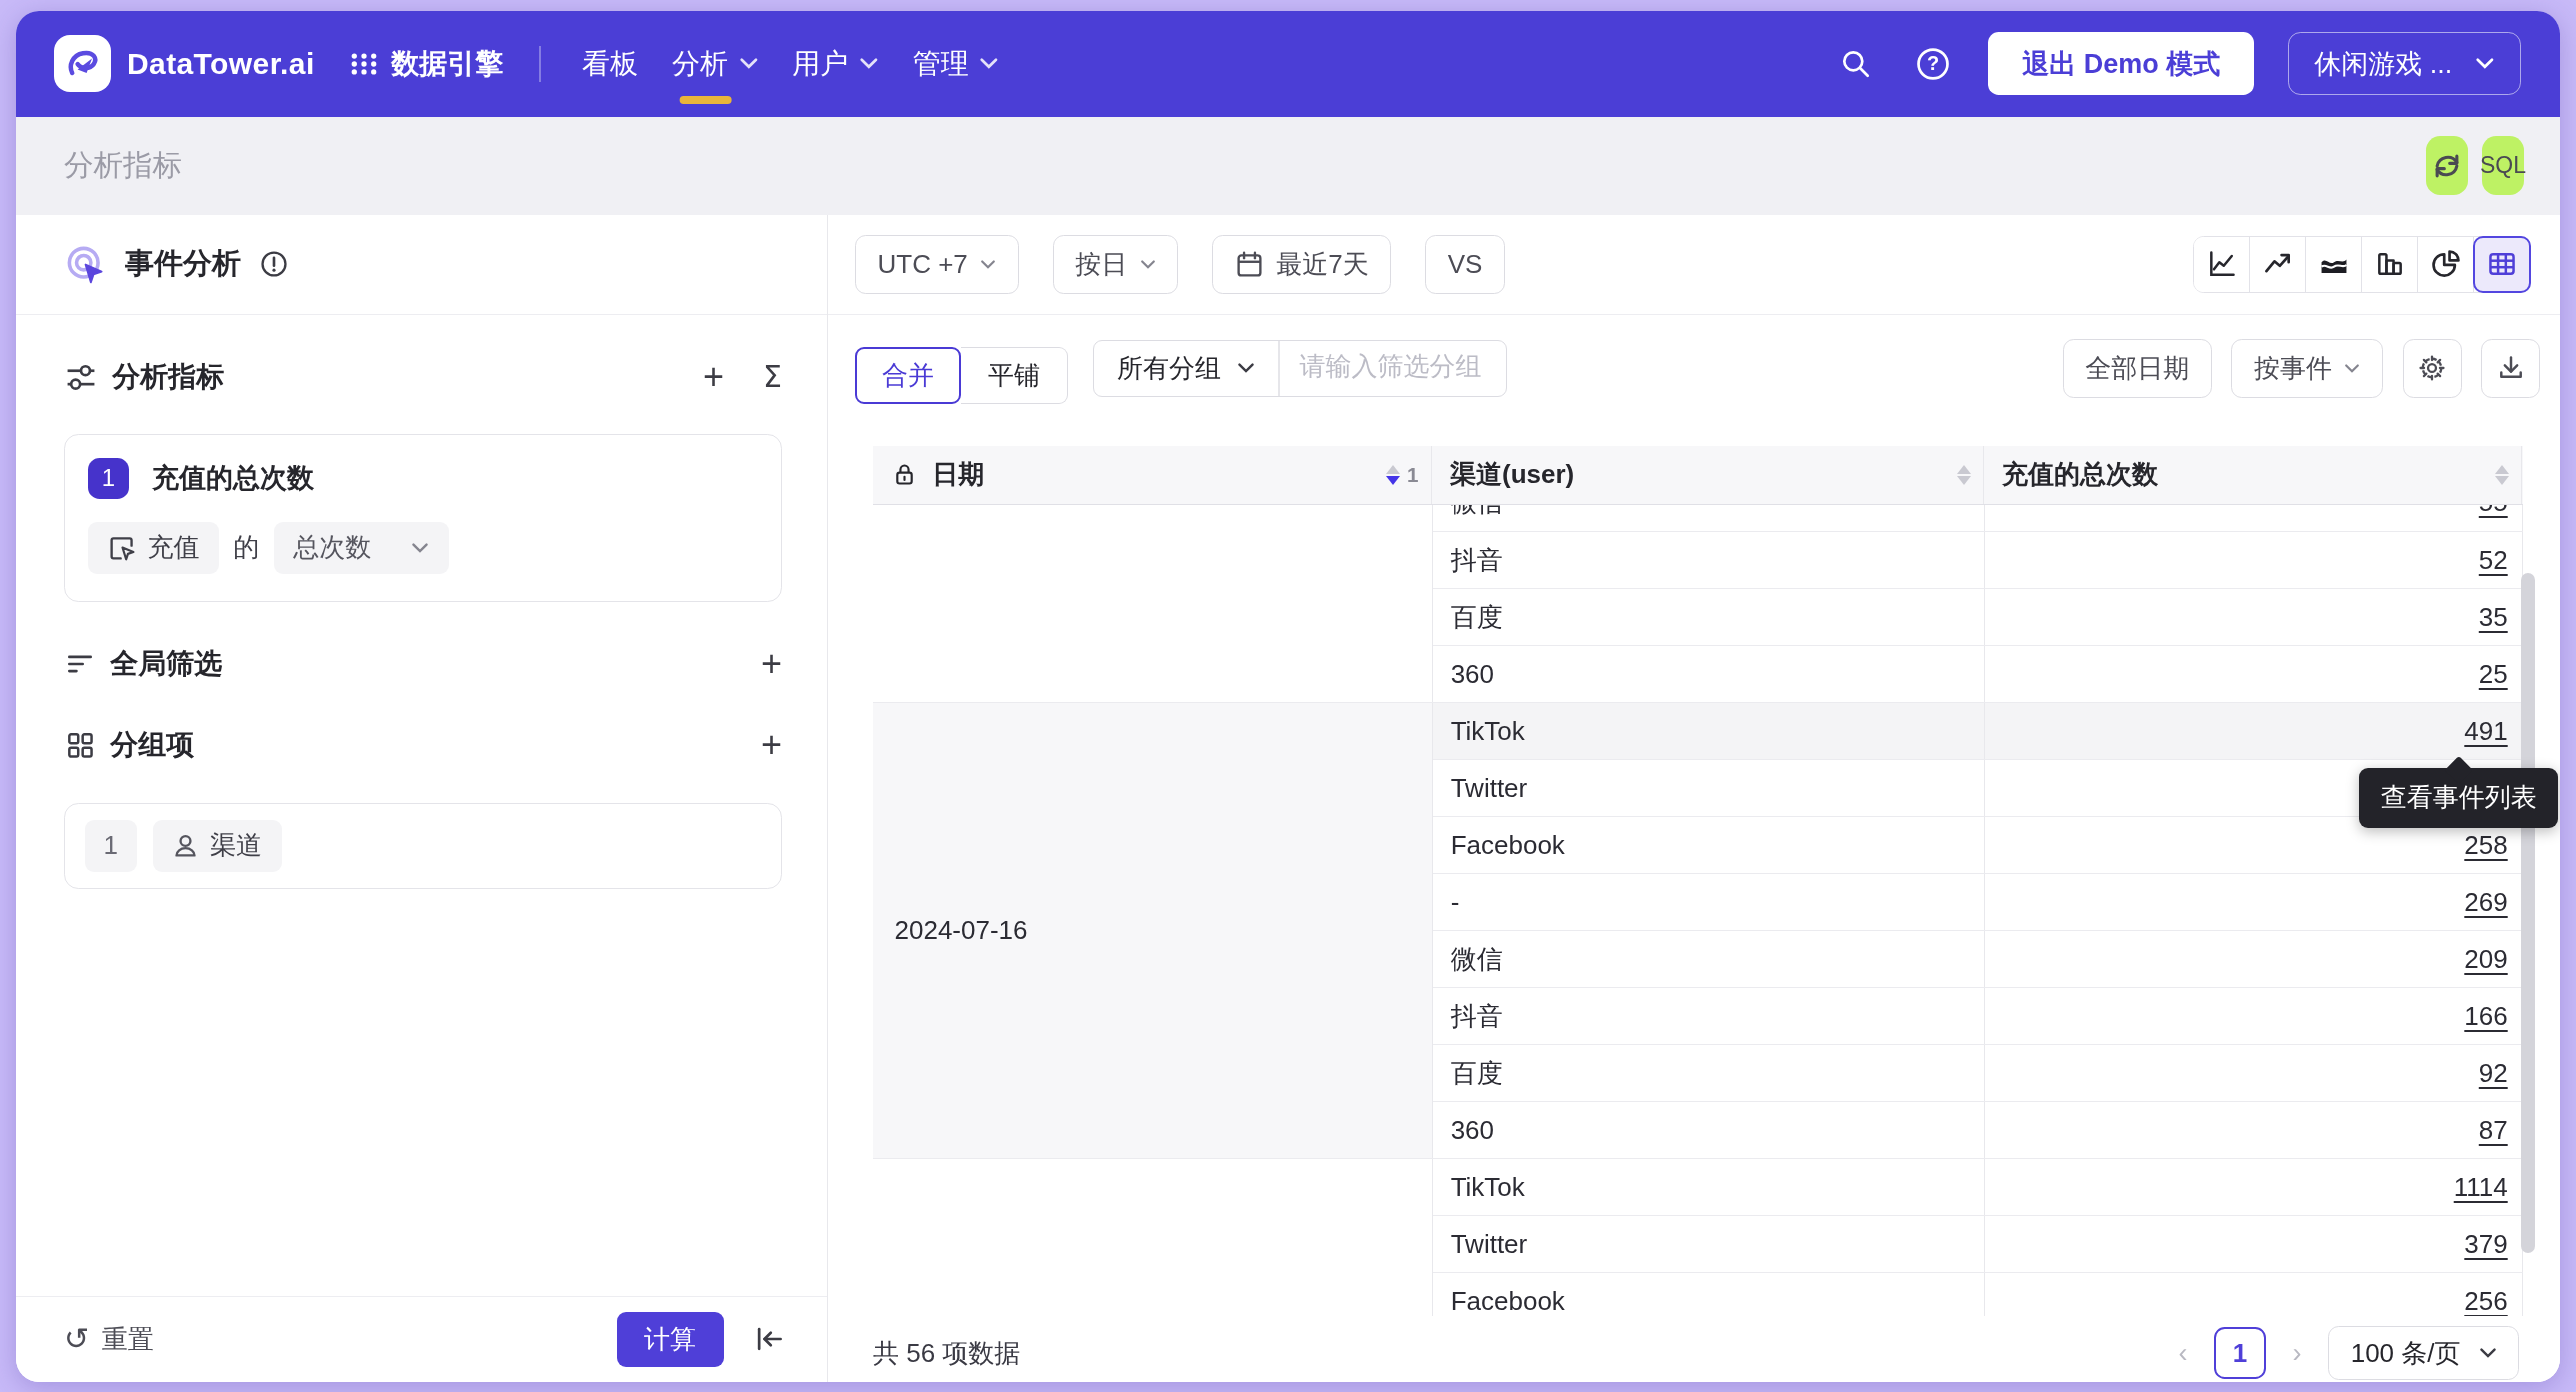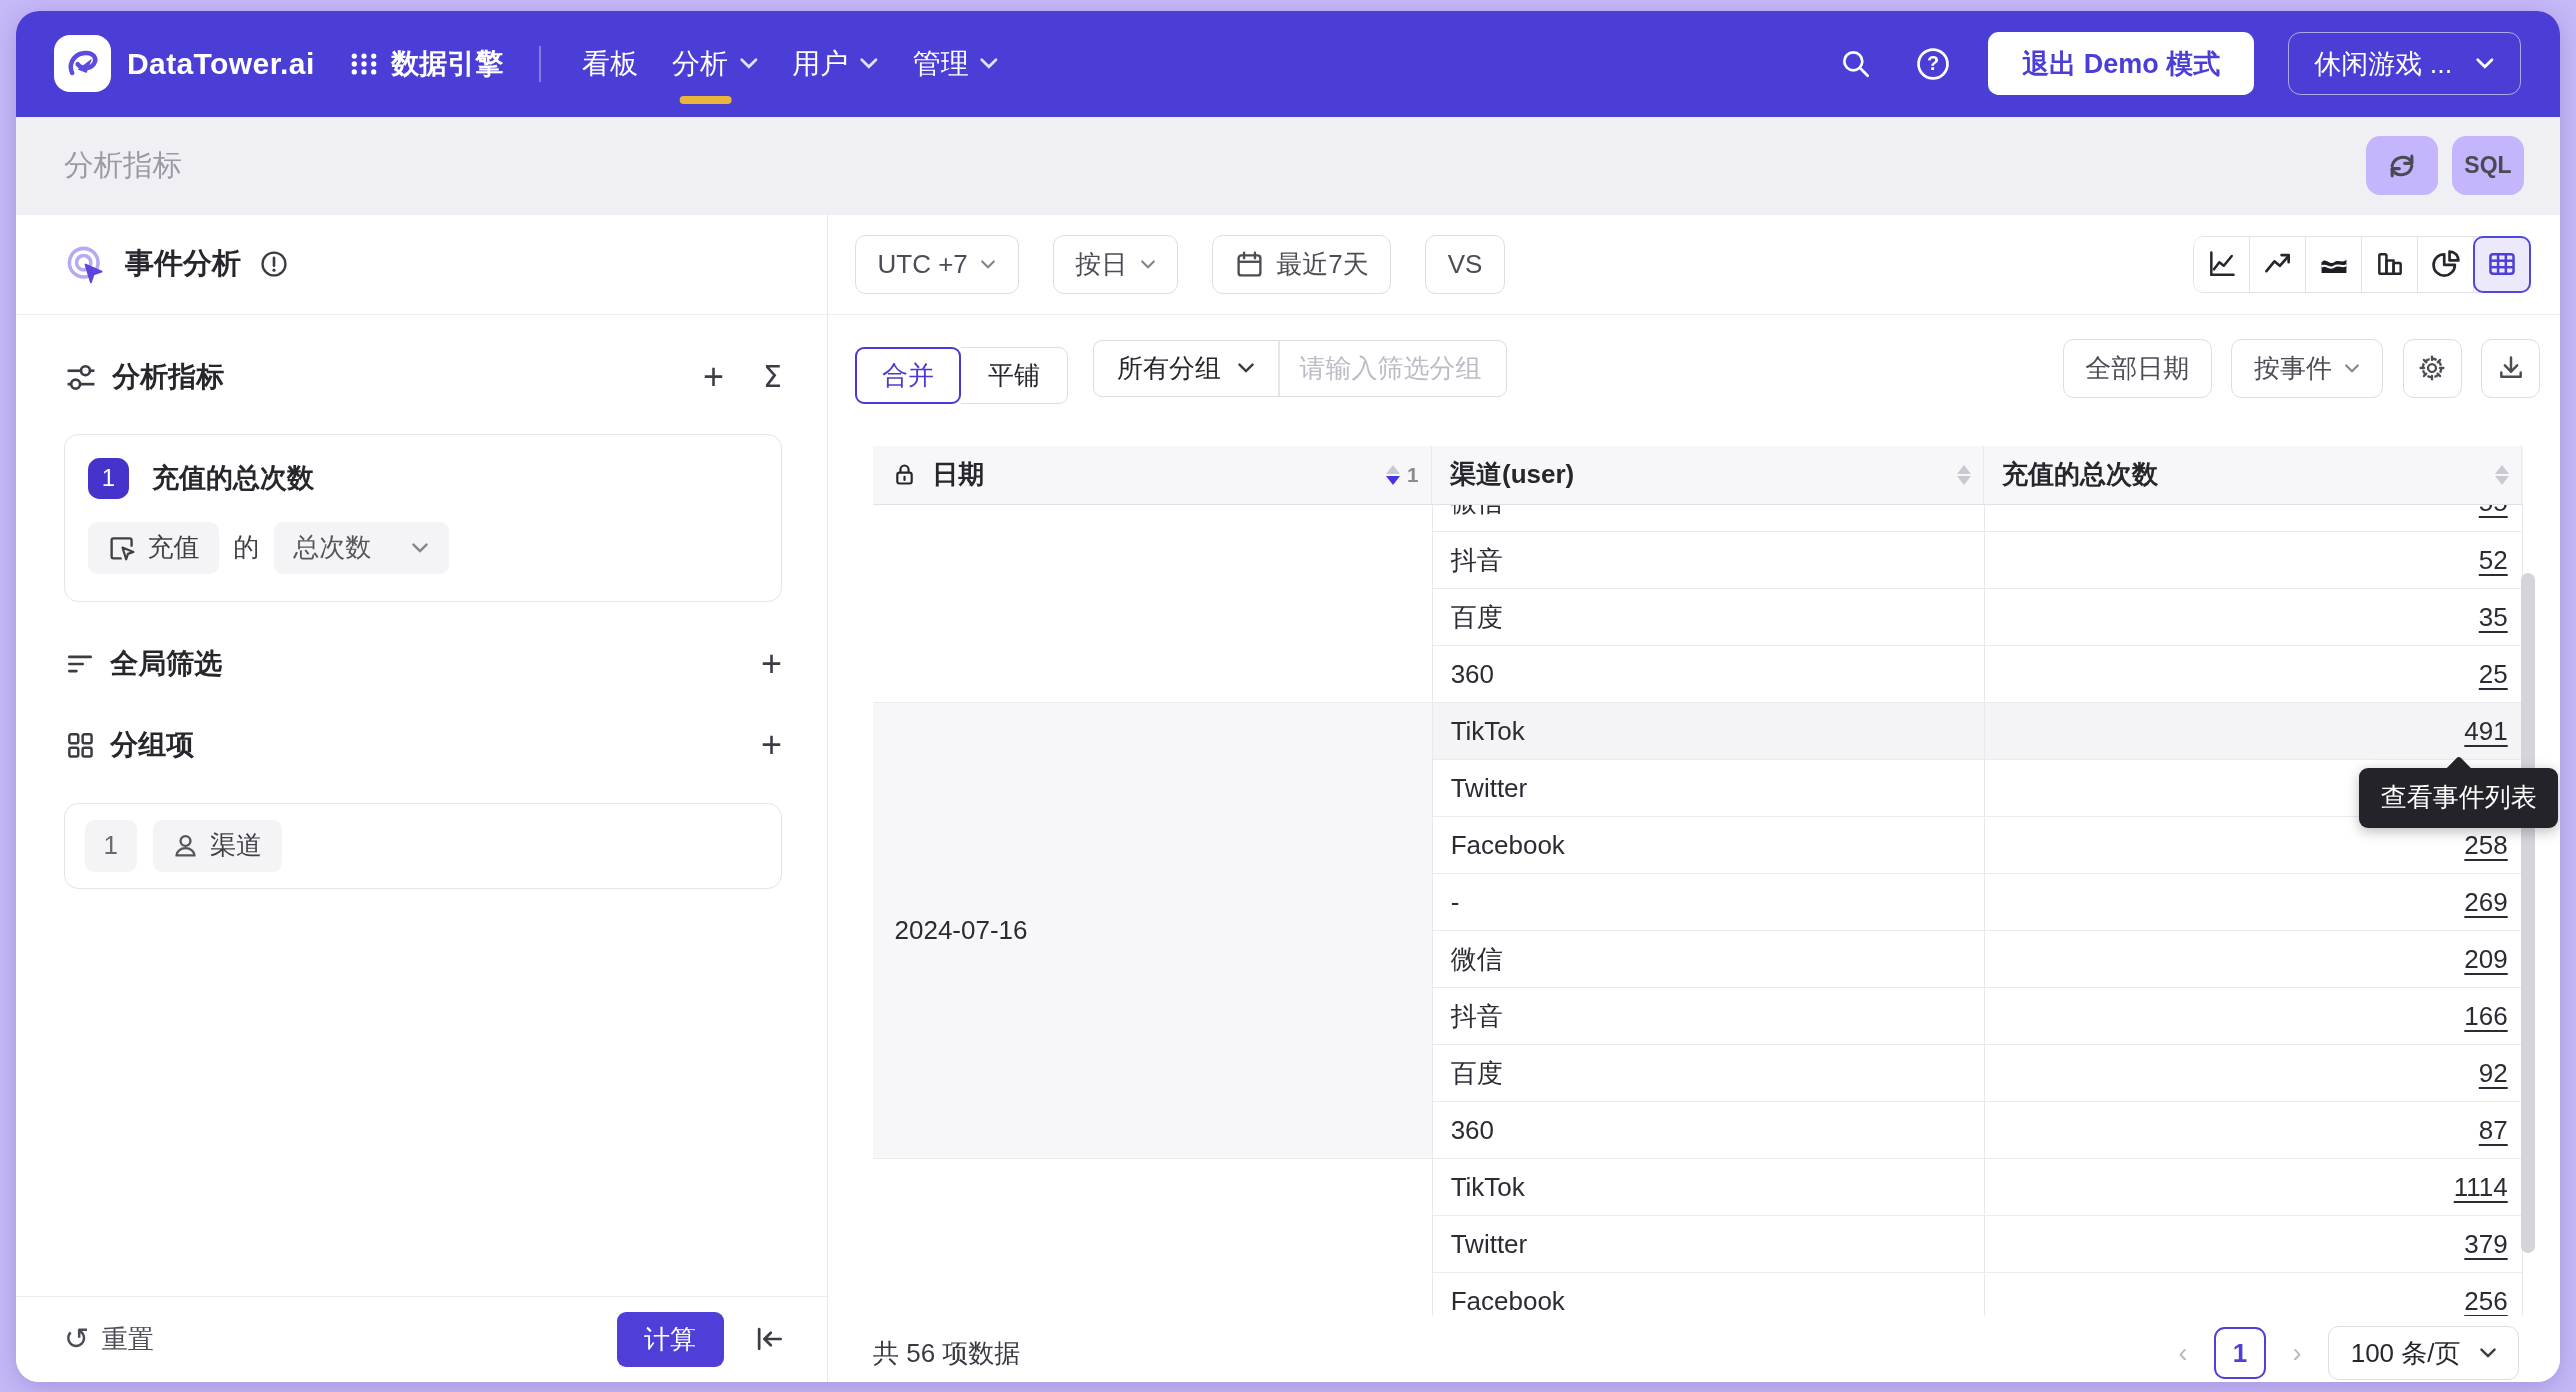--- a/index.html
+++ b/index.html
@@ -22,21 +22,21 @@
   .nav-item.active::after{ content:""; position:absolute; left:50%; transform:translateX(-68%); bottom:12.5px; width:52px; height:8px; border-radius:4.5px; background:#e9b53a; }
   .nav-right{ margin-left:auto; display:flex; align-items:center; gap:34px; }
   .icon-btn-nav{ width:43px; height:43px; display:flex; align-items:center; justify-content:center; cursor:pointer; }
   .exit-demo{ background:#fff; color:#4b3ed6; font-size:27px; font-weight:bold; border:none; border-radius:10.7px; height:63px; padding:0 34px; cursor:pointer; }
   .workspace{ display:flex; align-items:center; gap:23px; border:1.8px solid rgba(255,255,255,.55); border-radius:12.5px; height:63px; padding:0 25px; color:#fff; font-size:27px; cursor:pointer; }
 
   
   .report-bar{ height:98px; background:#f0f0f4; display:flex; align-items:center; padding:0 36px 0 48px; flex-shrink:0; }
   .report-title{ color:#9b9ba6; font-size:29.5px; }
   .report-actions{ margin-left:auto; display:flex; gap:14.3px; }
-  .sq-btn{ width:72px; height:59px; background:#c4b5fd; border:none; border-radius:14.3px; display:flex; align-items:center; justify-content:center; color:#4a4a52; font-size:23px; font-weight:bold; cursor:pointer; }
+  .sq-btn{ width:42px; height:59px; background:#bef264; border:none; border-radius:14.3px; display:flex; align-items:center; justify-content:center; color:#4a4a52; font-size:23px; font-weight:normal; cursor:pointer; }
 
   
   .content{ flex:1; display:flex; min-height:0; background:#fff; }
   .sidebar{ width:812px; flex-shrink:0; display:flex; flex-direction:column; border-right:1.8px solid #e8e8ec; }
   .sb-header{ height:100px; display:flex; align-items:center; gap:18px; padding:0 48px; border-bottom:1.8px solid #ededf1; flex-shrink:0; }
   .sb-title{ font-size:29px; font-weight:bold; color:#26262c; }
   .sb-body{ flex:1; padding:0 45px 0 48px; overflow:hidden; }
   .sb-section{ display:flex; align-items:center; gap:14.3px; margin-top:43px; }
   .sb-section .sec-label{ font-size:28px; font-weight:bold; color:#26262c; }
   .sec-actions{ margin-left:auto; display:flex; align-items:center; gap:39px; }
@@ -68,21 +68,21 @@
   .ct-btn:first-child{ border-radius:9px 0 0 9px; }
   .ct-btn.selected{ background:#ece9fb; outline:2.7px solid #5346e0; outline-offset:-1.8px; border-radius:9px; }
   .toolbar2{ margin-top:25px; height:57px; display:flex; align-items:center; padding:0 19.7px 0 27px; gap:25px; }
   .segmented{ display:flex; height:43px; }
   .seg{ height:57px; display:flex; align-items:center; justify-content:center; font-size:26px; cursor:pointer; background:#fff; }
   .seg.on{ width:106px; border:2.7px solid #4a3ad5; color:#4a3ad5; border-radius:9px; z-index:1; }
   .seg.off{ width:107px; border:1.8px solid #dcdce2; border-left:none; color:#26262c; border-radius:0 9px 9px 0; }
   .group-filter{ display:flex; align-items:center; height:57px; border:1.8px solid #dcdce2; border-radius:9px; overflow:hidden; }
   .gf-select{ display:flex; align-items:center; gap:16px; padding:0 23px; font-size:26px; color:#26262c; cursor:pointer; height:100%; }
   .gf-sep{ width:1.8px; height:100%; background:#e6e6ea; }
-  .gf-input{ border:none; outline:none; width:226px; padding:0 19.7px; font-size:26px; color:#26262c; font-family:Liberation Sans, sans-serif; }
+  .gf-input{ border:none; outline:none; width:226px; padding:0 19.7px; font-size:26px; color:#26262c; font-family:Liberation Mono, monospace; }
   .gf-input::placeholder{ color:#bcbcc6; }
   .tb2-right{ margin-left:auto; display:flex; align-items:center; gap:19.7px; }
   .tb-btn.sq{ width:59px; padding:0; justify-content:center; }
 
   
   .table-wrap{ position:absolute; left:45px; top:231px; width:1650px; height:870px; }
   .thead{ display:flex; height:59px; background:#f7f7f9; border-bottom:1.8px solid #e0e0e6; }
   .th{ display:flex; align-items:center; padding:0 12.5px 0 18px; font-size:26px; font-weight:bold; color:#26262c; border-right:1.8px solid #e8e8ec; }
   .th:last-child{ border-right:1.8px solid #e8e8ec; }
   .th .grow{ flex:1; }

